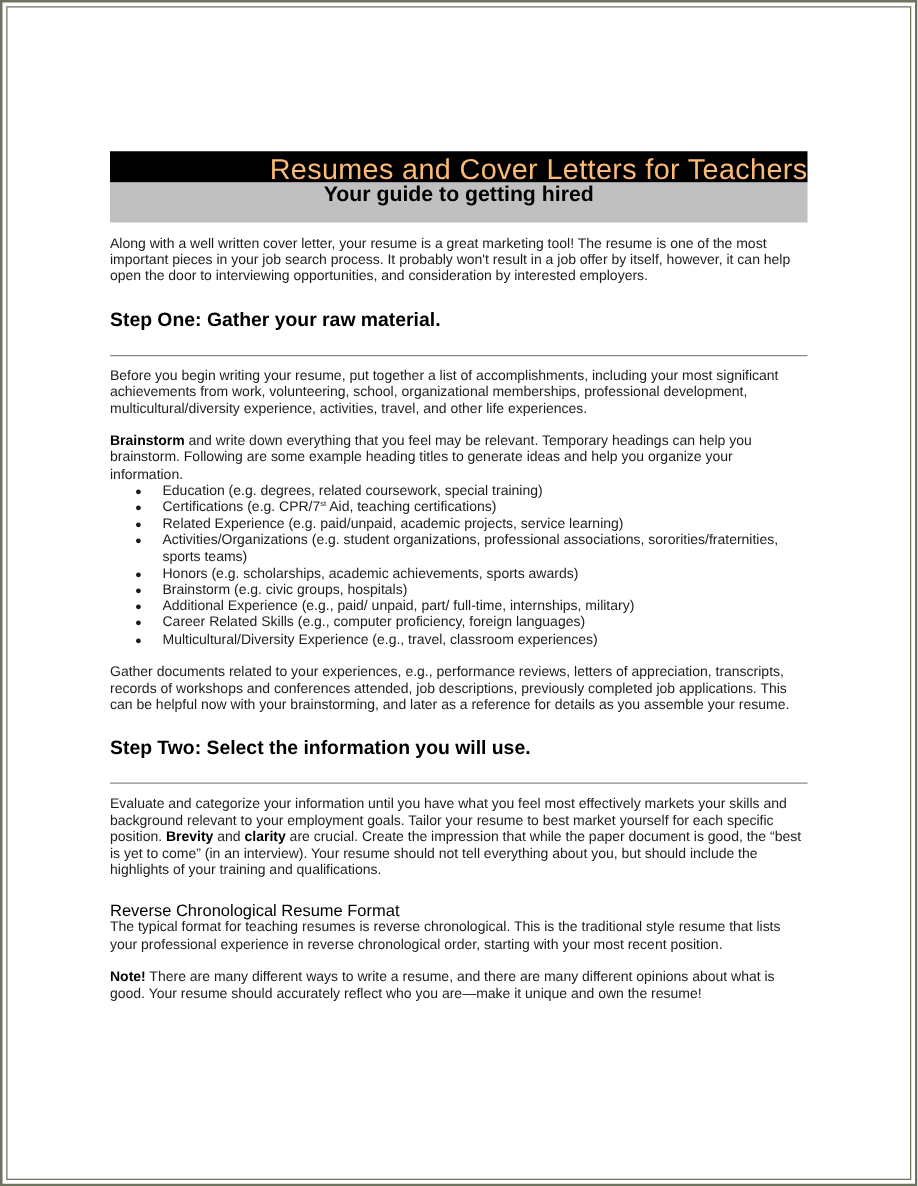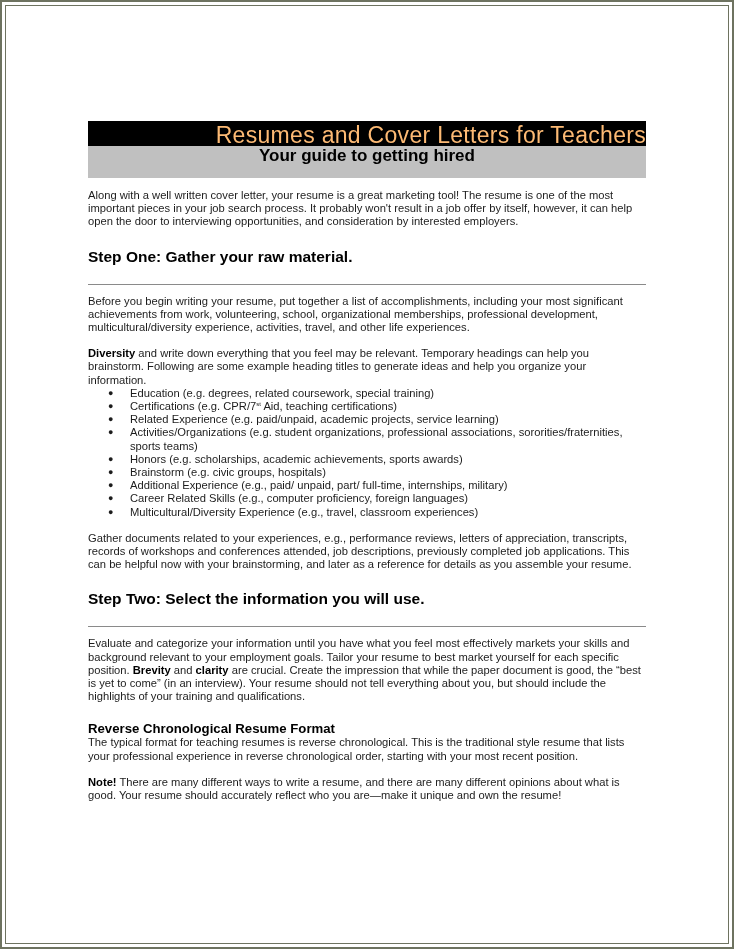--- a/index.html
+++ b/index.html
@@ -85,21 +85,21 @@
     }
     ul.bullets li .bullet {
       position: absolute;
       left: 20px;
       top: 0;
       font-size: 9px;
     }
     sup { font-size: 6px; line-height: 0; vertical-align: 4px; }
     .sub-heading {
       font-size: 13.2px;
-      font-weight: bold;
+      font-weight: normal;
       color: #000;
       margin-top: 18px;
       line-height: 15px;
     }
     b { color: #000; }
   </style>
 </head>
 <body>
 
 <div class="frame-outer"></div>
@@ -109,21 +109,21 @@
 
   <div class="title-bar">Resumes and Cover Letters for Teachers</div>
   <div class="subtitle-bar">Your guide to getting hired</div>
 
   <p class="body-text intro">Along with a well written cover letter, your resume is a great marketing tool! The resume is one of the most important pieces in your job search process. It probably won't result in a job offer by itself, however, it can help open the door to interviewing opportunities, and consideration by interested employers.</p>
 
   <div class="step-heading">Step One: Gather your raw material.</div>
 
   <p class="body-text after-heading">Before you begin writing your resume, put together a list of accomplishments, including your most significant achievements from work, volunteering, school, organizational memberships, professional development, multicultural/diversity experience, activities, travel, and other life experiences.</p>
 
-  <p class="body-text para-gap"><b>Diversity</b><span> and write down everything that you feel may be relevant. Temporary headings can help you brainstorm. Following are some example heading titles to generate ideas and help you organize your information.</span></p>
+  <p class="body-text para-gap"><b>Brainstorm</b><span> and write down everything that you feel may be relevant. Temporary headings can help you brainstorm. Following are some example heading titles to generate ideas and help you organize your information.</span></p>
 
   <ul class="bullets body-text">
     <li><span class="bullet">●</span><span>Education (e.g. degrees, related coursework, special training)</span></li>
     <li><span class="bullet">●</span><span>Certifications (e.g. CPR/7</span><sup>st</sup><span> Aid, teaching certifications)</span></li>
     <li><span class="bullet">●</span><span>Related Experience (e.g. paid/unpaid, academic projects, service learning)</span></li>
     <li><span class="bullet">●</span><span>Activities/Organizations (e.g. student organizations, professional associations, sororities/fraternities, sports teams)</span></li>
     <li><span class="bullet">●</span><span>Honors (e.g. scholarships, academic achievements, sports awards)</span></li>
     <li><span class="bullet">●</span><span>Brainstorm (e.g. civic groups, hospitals)</span></li>
     <li><span class="bullet">●</span><span>Additional Experience (e.g., paid/ unpaid, part/ full-time, internships, military)</span></li>
     <li><span class="bullet">●</span><span>Career Related Skills (e.g., computer proficiency, foreign languages)</span></li>

